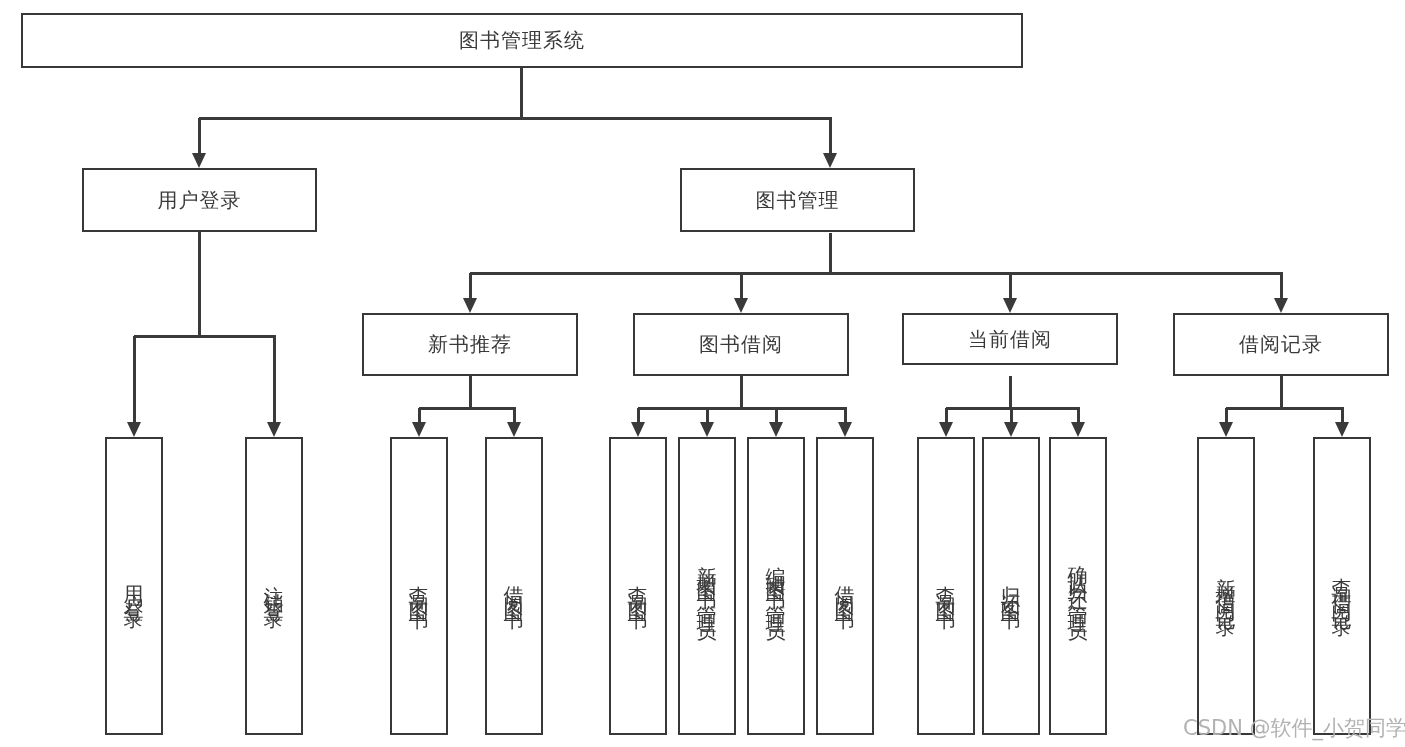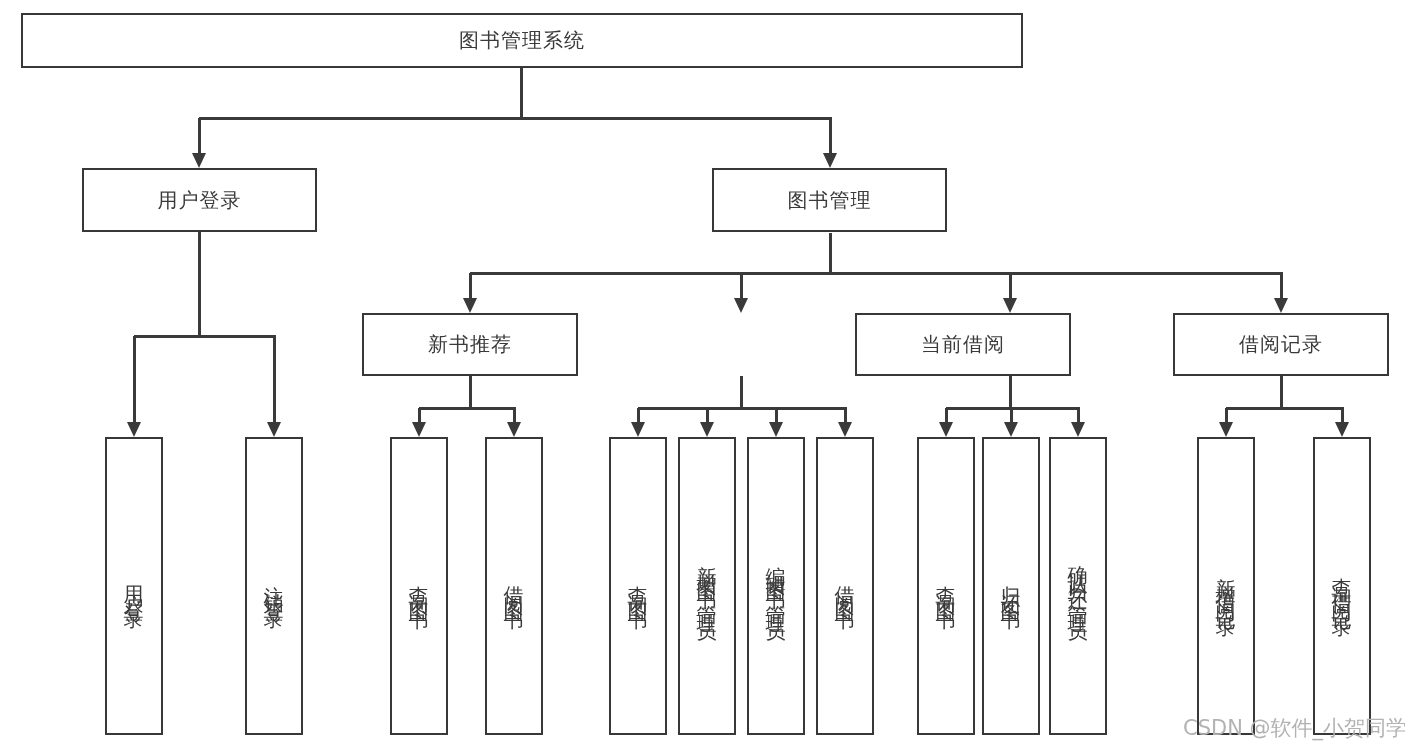--- a/index.html
+++ b/index.html
@@ -51,28 +51,31 @@
 
 <div id="canvas">
 
   <div class="box hbox" style="left:21px;top:13px;width:1002px;height:55px;">
     <span>图书管理系统</span>
   </div>
 
   <div class="box hbox" style="left:82px;top:168px;width:235px;height:64px;">
     <span>用户登录</span>
   </div>
-  <div class="box hbox" style="left:712px;top:168px;width:235px;height:64px;">
+  <div class="box hbox" style="left:680px;top:168px;width:235px;height:64px;">
     <span>图书管理</span>
   </div>
 
   <div class="box hbox" style="left:362px;top:313px;width:216px;height:63px;font-family:Liberation Mono, monospace;">
     <span>新书推荐</span>
   </div>
-  <div class="box hbox" style="left:855px;top:313px;width:216px;height:63px;">
+  <div class="box hbox" style="left:633px;top:313px;width:216px;height:63px;">
+    <span>图书借阅</span>
+  </div>
+  <div class="box hbox" style="left:902px;top:313px;width:216px;height:52px;">
     <span>当前借阅</span>
   </div>
   <div class="box hbox" style="left:1173px;top:313px;width:216px;height:63px;">
     <span>借阅记录</span>
   </div>
 
   <div class="box leaf" style="left:105px;top:437px;width:58px;height:298px;">
     <span>用户登录</span>
   </div>
   <div class="box leaf" style="left:245px;top:437px;width:58px;height:298px;">

